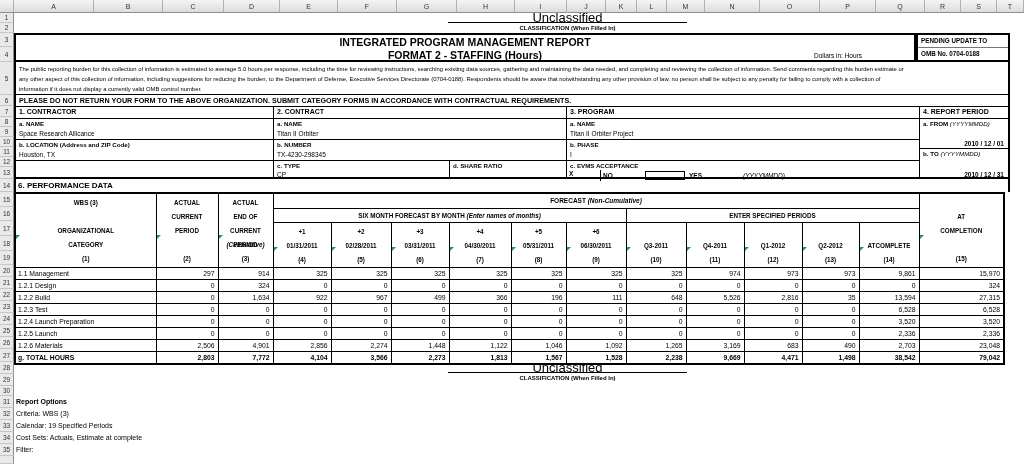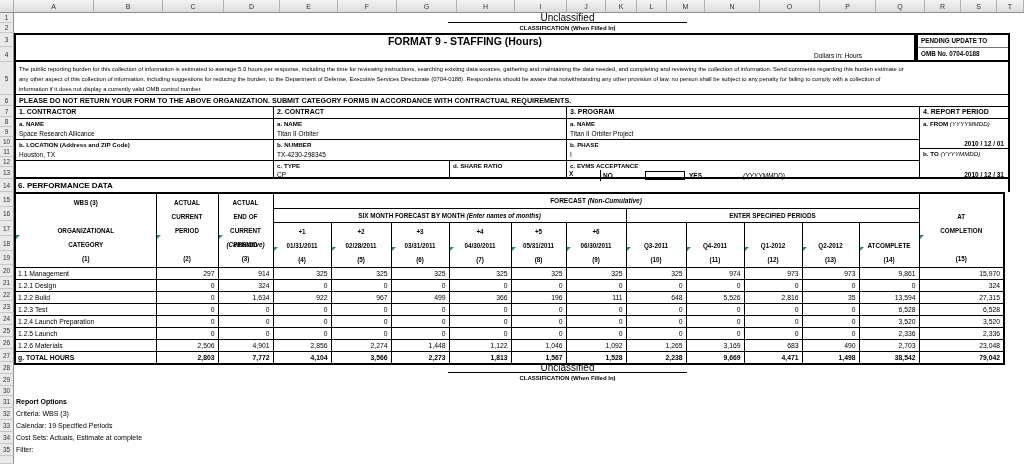--- a/index.html
+++ b/index.html
@@ -11,21 +11,21 @@
   .colhead { position:absolute; top:0; left:0; height:13px; display:flex; width:1024px; }
   .ch { background:linear-gradient(#f4f4f4,#dcdcdc); border-right:1px solid #b0b0b0;
         border-bottom:1px solid #8f8f8f; font-size:7px; color:#333;
         display:flex; align-items:center; justify-content:center; flex:none; }
   .rowhead { position:absolute; top:13px; left:0; width:14px; }
   .rn { background:#e9e9e9; border-right:1px solid #8f8f8f; border-bottom:1px solid #c6c6c6;
         font-size:6.5px; color:#333; display:flex; align-items:center; justify-content:center; }
 
   
   .classwrap { position:absolute; width:239px; text-align:center; }
-  .class-banner { font-size:10px; height:10px; line-height:10px; border-bottom:1px solid #000; }
+  .class-banner { font-size:13px; height:10px; line-height:10px; border-bottom:1px solid #000; }
   .class-label  { font-size:6px; font-weight:bold; height:10px; line-height:10px; }
 
   
   .title-box { position:absolute; left:14px; top:33px; width:902px; height:29px;
                border:2px solid #000; text-align:center; }
   .title-l1 { font-size:10.5px; font-weight:bold; line-height:14px; }
   .title-l2 { font-size:10.5px; font-weight:bold; line-height:13px; }
   .dollars { position:absolute; right:52px; bottom:1px; font-size:6.5px; }
   .omb-box { position:absolute; left:916px; top:33px; width:94px; height:29px; border:2px solid #000; }
   .omb-l { font-size:6.3px; font-weight:bold; padding:2px 0 0 3px; height:13px; }
@@ -149,21 +149,22 @@
       <div class="rn" style="height: 12px;">35</div>
       <div class="rn" style="height: 8px;"></div>
     </div>
 
   <div class="classwrap" style="left:448px; top:13px;">
     <div class="class-banner">Unclassified</div>
     <div class="class-label">CLASSIFICATION (When Filled In)</div>
   </div>
 
   <div class="title-box">
-    <div class="title-l2">FORMAT 9 - STAFFING (Hours)</div>
+    <div class="title-l1">INTEGRATED PROGRAM MANAGEMENT REPORT</div>
+    <div class="title-l2">FORMAT 2 - STAFFING (Hours)</div>
     <div class="dollars">Dollars in:  Hours</div>
   </div>
   <div class="omb-box">
     <div class="omb-l divider">PENDING UPDATE TO</div>
     <div class="omb-l">OMB No. 0704-0188</div>
   </div>
 
   <div class="form-mid">
     <div class="burden">
       <div>The public reporting burden for this collection of information is estimated to average 5.0 hours per response, including the time for reviewing instructions, searching existing data sources, gathering and maintaining the data needed, and completing and reviewing the collection of information. Send comments regarding this burden estimate or</div>

